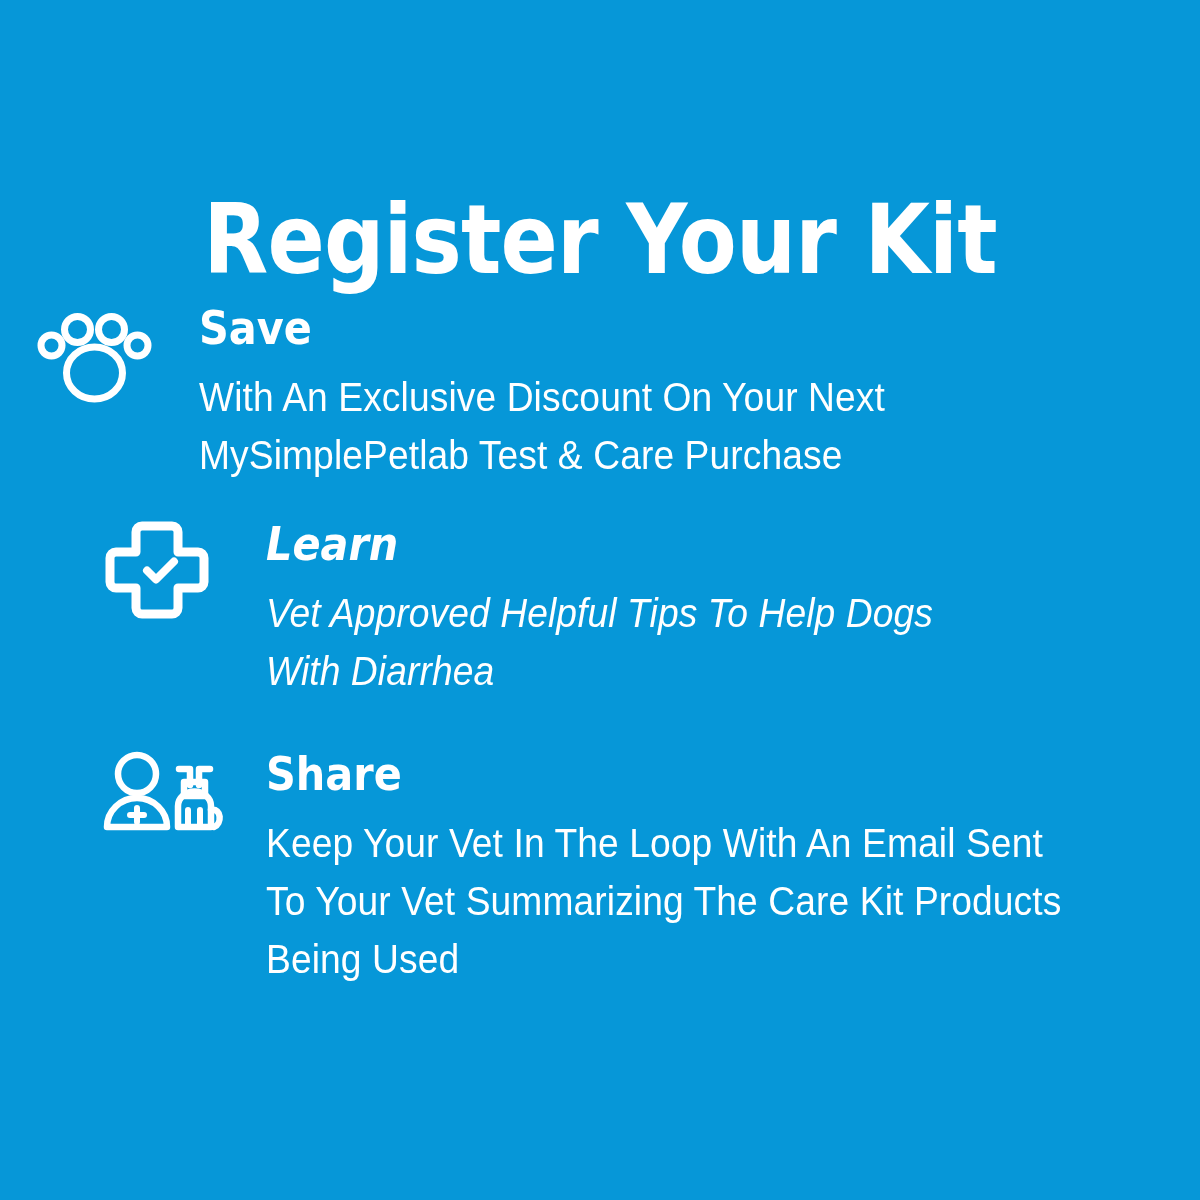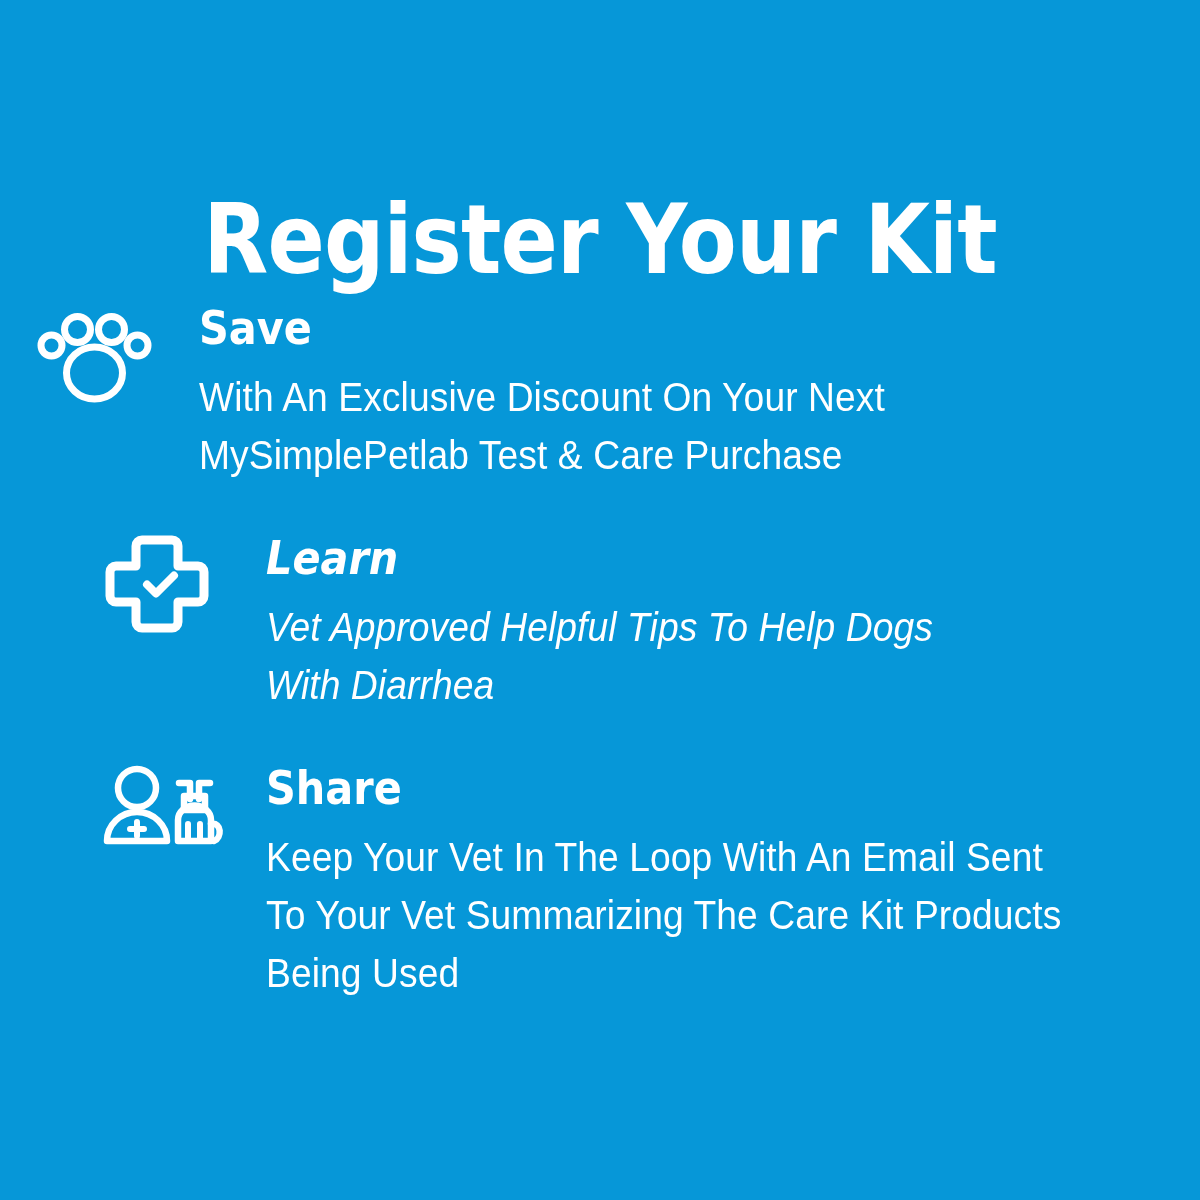--- a/index.html
+++ b/index.html
@@ -85,21 +85,21 @@
     margin: 0;
     max-width: 900px;
     transform: scaleX(0.93);
     transform-origin: 0 0;
     letter-spacing: 0.1px;
   }
   .feature-body .line {
     display: block;
     white-space: nowrap;
   }
-  #feature-save   { margin-bottom: 46px; padding-left: 37px; }
+  #feature-save   { margin-bottom: 32px; padding-left: 37px; }
   #feature-learn  { margin-bottom: 46px; font-style: italic; }
   #feature-share  { margin-bottom: 12px; }
 </style>
 </head>
 <body>
 
 <div class="poster">
 
   <h1 class="title">Register Your Kit</h1>
 

